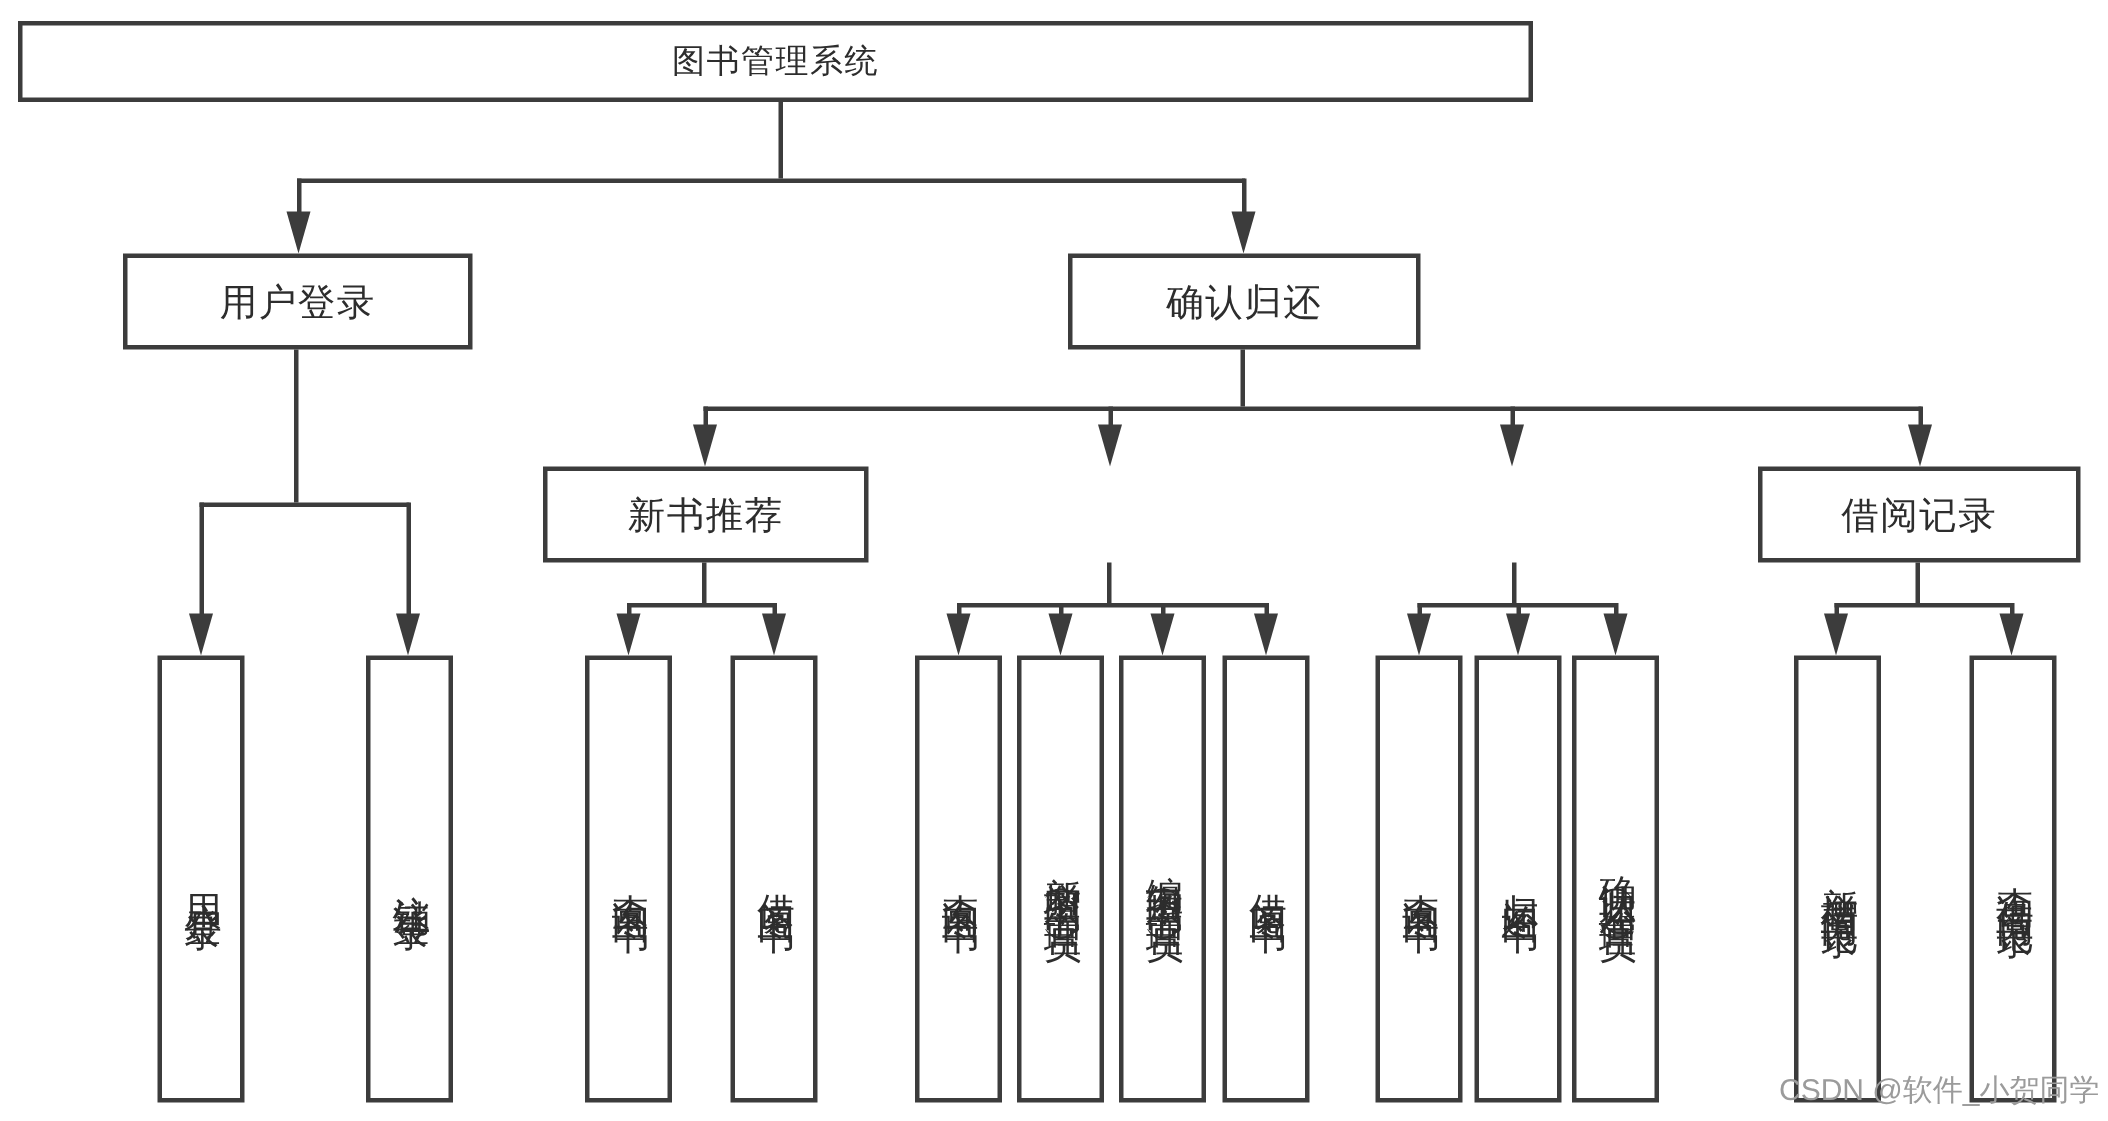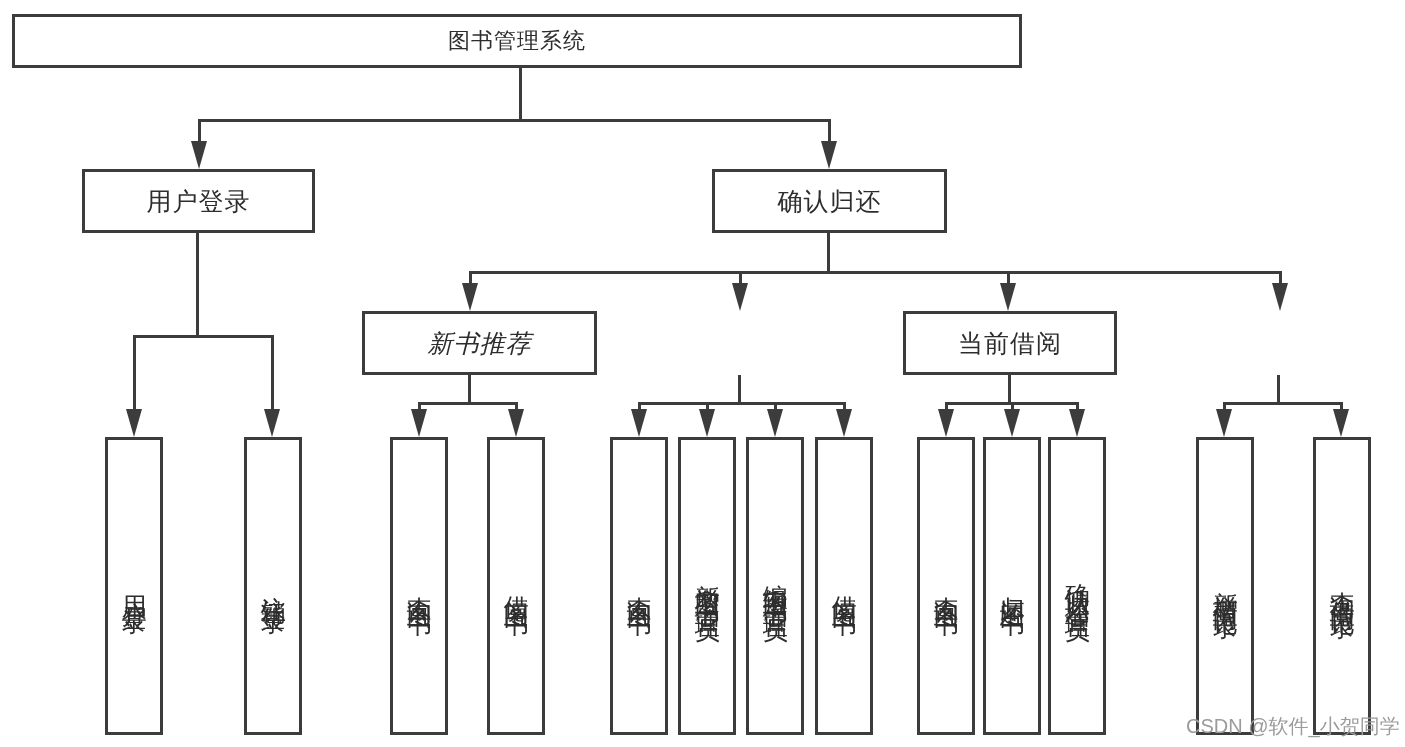--- a/index.html
+++ b/index.html
@@ -66,22 +66,22 @@
   <div class="hline" style="left:469px;top:271px;width:812px;"></div>
   <div class="vline" style="left:469px;top:271px;height:14px;"></div>
   <div class="arrow" style="left:462px;top:283px;"></div>
   <div class="vline" style="left:739px;top:271px;height:14px;"></div>
   <div class="arrow" style="left:732px;top:283px;"></div>
   <div class="vline" style="left:1007px;top:271px;height:14px;"></div>
   <div class="arrow" style="left:1000px;top:283px;"></div>
   <div class="vline" style="left:1279px;top:271px;height:14px;"></div>
   <div class="arrow" style="left:1272px;top:283px;"></div>
 
-  <div class="node hnode" style="left:362px;top:311px;width:235px;height:64px;font-style:italic;">新书推荐</div>
-  <div class="node hnode" style="left:903px;top:311px;width:214px;height:64px;">当前借阅</div>
+  <div class="node hnode" style="left:362px;top:311px;width:217px;height:64px;">新书推荐</div>
+  <div class="node hnode" style="left:1172px;top:311px;width:215px;height:64px;">借阅记录</div>
 
   <div class="vline" style="left:468px;top:375px;height:27px;"></div>
   <div class="hline" style="left:418px;top:402px;width:99px;"></div>
   <div class="vline" style="left:418px;top:402px;height:10px;"></div>
   <div class="arrow" style="left:411px;top:409px;"></div>
   <div class="vline" style="left:515px;top:402px;height:10px;"></div>
   <div class="arrow" style="left:508px;top:409px;"></div>
 
   <div class="vline" style="left:738px;top:375px;height:27px;"></div>
   <div class="hline" style="left:638px;top:402px;width:207px;"></div>

